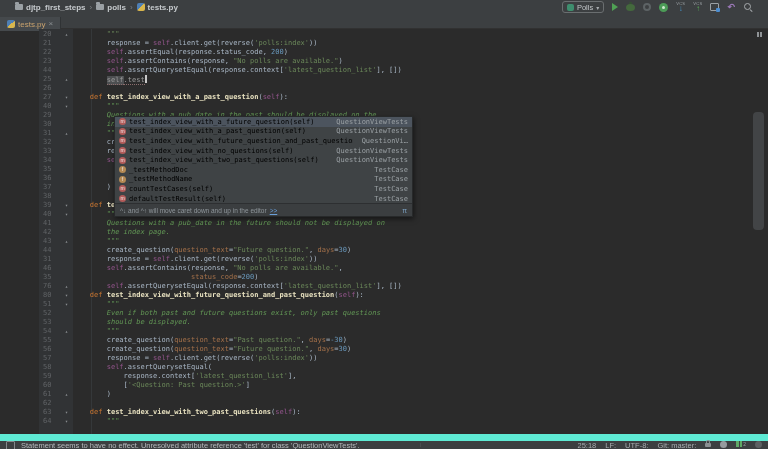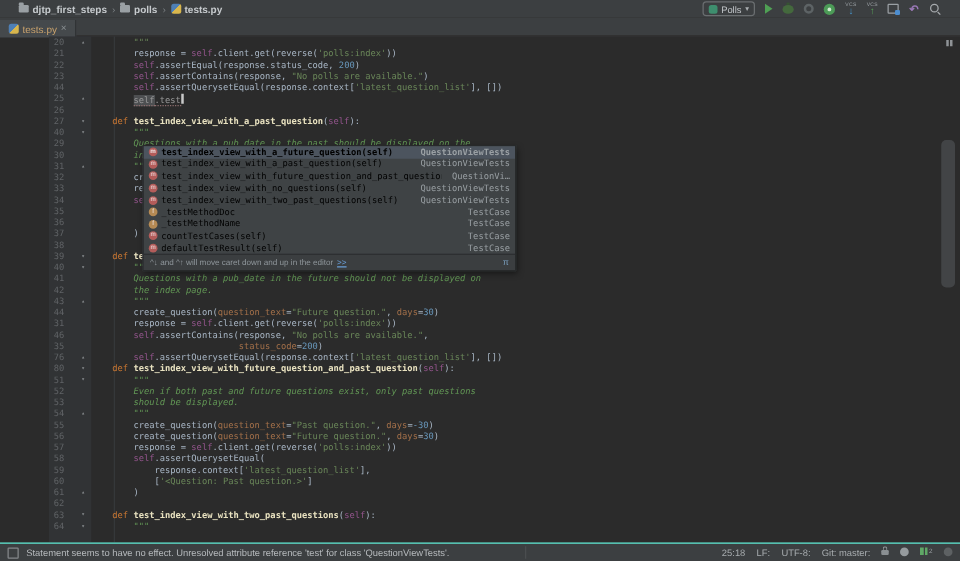--- a/index.html
+++ b/index.html
@@ -66,33 +66,33 @@
   .stripe-yellow{position:absolute;left:746px;top:100px;width:18px;height:3px;background:#c9b458;}
   .stripe-green{position:absolute;left:741px;top:101px;width:3px;height:3px;background:#56a58a;}
   .insp-widget{position:absolute;right:6px;top:3px;display:flex;gap:1px;}
   .insp-widget i{width:2px;height:5px;background:#8f9396;display:block;}
 
   
   .popup{position:absolute;left:75px;top:87px;width:299px;background:#3f4345;border:1px solid #27292a;
          box-shadow:1px 2px 5px rgba(0,0,0,.5);z-index:10;box-sizing:border-box;}
   .p-row{display:flex;align-items:center;height:9.6px;padding:0 4px;gap:3px;
          font-family:"DejaVu Sans Mono",monospace;font-size:7px;}
-  .p-row.sel{background:#4c545e;font-weight:bold;}
+  .p-row.sel{background:#4c545e;}
   .p-ic{width:7px;height:7px;border-radius:50%;flex:none;font-size:5px;line-height:7px;text-align:center;
         color:#f2e7e7;font-family:"Liberation Sans",sans-serif;}
   .p-ic.m{background:#b35c5a;} .p-ic.f{background:#b58a54;}
   .p-name{white-space:pre;overflow:hidden;}
   .p-type{margin-left:auto;color:#9aa0a4;white-space:pre;padding-left:6px;}
   .p-footer{height:12px;background:#3b3e40;border-top:1px solid #2d2f31;display:flex;align-items:center;
             padding:0 5px;font-size:6.5px;color:#8f969b;gap:3px;font-family:"Liberation Sans",sans-serif;}
   .p-link{color:#6a9fd8;text-decoration:underline;}
   .p-grip{margin-left:auto;color:#7ba0c0;font-size:7px;}
 
   
-  .statusbar{position:absolute;left:0;right:0;bottom:0;height:15px;background:#3c3f41;border-top:1px solid #5eead4;
+  .statusbar{position:absolute;left:0;right:0;bottom:0;height:15px;background:#3c3f41;border-top:7px solid #5eead4;
              display:flex;align-items:center;padding:0 6px;box-sizing:border-box;font-size:7.5px;color:#b6babd;gap:6px;}
   .sb-icon-box{width:7px;height:7px;border:1px solid #84888b;border-radius:1px;flex:none;}
   .sb-msg{white-space:nowrap;overflow:hidden;}
   .sb-div{position:absolute;left:420px;top:2px;bottom:2px;width:1px;background:#4a4d4f;}
   .sb-right{margin-left:auto;display:flex;align-items:flex-start;gap:9px;color:#a8adb0;white-space:nowrap;}
   .icon-lock{width:6px;height:4px;background:#8a8f92;border-radius:1px;position:relative;display:inline-block;margin-top:2px;}
   .icon-lock::before{content:"";position:absolute;left:1px;top:-3px;width:2px;height:2px;border:1px solid #8a8f92;border-bottom:none;border-radius:2px 2px 0 0;}
   .icon-hector{width:7px;height:7px;border-radius:50%;background:#969b9e;display:inline-block;}
   .mem{display:inline-flex;align-items:flex-end;gap:1px;}
   .mem i{width:2.5px;height:6px;background:#5fa866;display:block;}

